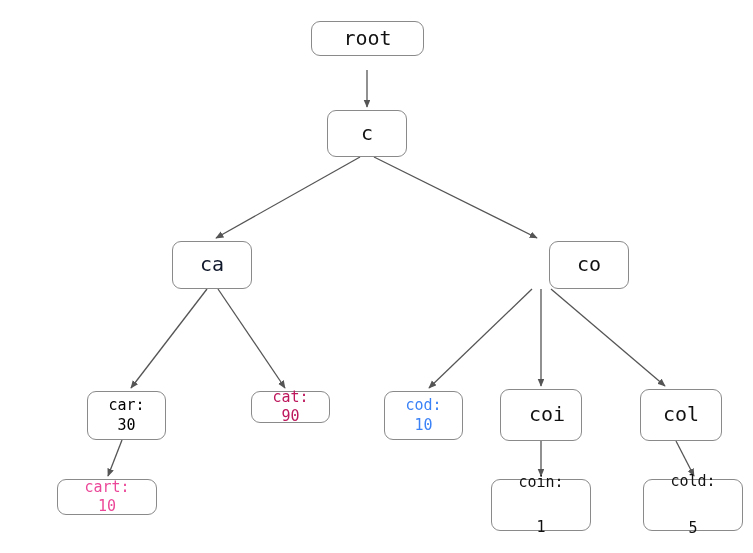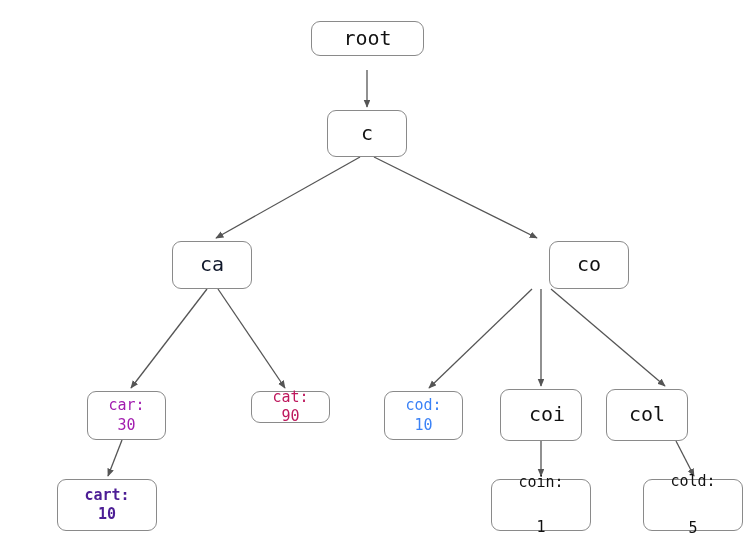--- a/index.html
+++ b/index.html
@@ -70,23 +70,23 @@
         <line x1="541" y1="441" x2="541" y2="476" stroke="#555555" stroke-width="1.3" marker-end="url(#arrowhead)"></line>
         <line x1="676" y1="441" x2="694" y2="476" stroke="#555555" stroke-width="1.3" marker-end="url(#arrowhead)"></line>
       </g>
   </svg>
 
   <div id="nodes-group">
       <div class="node size-lg" style="left: 311px; top: 21px; width: 113px; height: 35px; background: rgb(255, 255, 255); border-color: rgb(138, 138, 138); color: rgb(17, 17, 17);"><span class="ln">root</span></div>
       <div class="node size-lg" style="left: 327px; top: 110px; width: 80px; height: 47px; background: rgb(255, 255, 255); border-color: rgb(138, 138, 138); color: rgb(17, 17, 17);"><span class="ln">c</span></div>
       <div class="node size-lg" style="left: 172px; top: 241px; width: 80px; height: 48px; background: rgb(255, 255, 255); border-color: rgb(138, 138, 138); color: #0f172a;"><span class="ln">ca</span></div>
       <div class="node size-lg" style="left: 501px; top: 241px; width: 80px; height: 48px; background: rgb(255, 255, 255); border-color: rgb(138, 138, 138); color: rgb(17, 17, 17); margin-left: 48px;"><span class="ln">co</span></div>
-      <div class="node size-sm" style="left: 87px; top: 391px; width: 79px; height: 49px; background: rgb(255, 255, 255); border-color: rgb(138, 138, 138); color: #a21caf;"><span class="ln">car:</span><span class="ln">30</span></div>
+      <div class="node size-sm" style="left: 87px; top: 391px; width: 79px; height: 49px; background: rgb(255, 255, 255); border-color: rgb(138, 138, 138); color: #000000;"><span class="ln">car:</span><span class="ln">30</span></div>
       <div class="node size-sm" style="left: 251px; top: 391px; width: 79px; height: 32px; background: rgb(255, 255, 255); border-color: rgb(138, 138, 138); color: #be185d;"><span class="ln">cat:</span><span class="ln">90</span></div>
       <div class="node size-sm" style="left: 384px; top: 391px; width: 79px; height: 49px; background: rgb(255, 255, 255); border-color: rgb(138, 138, 138); color: #3b82f6;"><span class="ln">cod:</span><span class="ln">10</span></div>
       <div class="node size-lg" style="left: 500px; top: 389px; width: 82px; height: 52px; background: rgb(255, 255, 255); border-color: rgb(138, 138, 138); color: rgb(17, 17, 17); padding-left: 12px;"><span class="ln">coi</span></div>
-      <div class="node size-lg" style="left: 606px; top: 389px; width: 82px; height: 52px; background: rgb(255, 255, 255); border-color: rgb(138, 138, 138); color: rgb(17, 17, 17);"><span class="ln">col</span></div>
-      <div class="node size-sm" style="left: 57px; top: 479px; width: 100px; height: 52px; background: rgb(255, 255, 255); border-color: rgb(138, 138, 138); color: #4c1d95; font-weight: bold;"><span class="ln">cart:</span><span class="ln">10</span></div>
+      <div class="node size-lg" style="left: 640px; top: 389px; width: 82px; height: 52px; background: rgb(255, 255, 255); border-color: rgb(138, 138, 138); color: rgb(17, 17, 17);"><span class="ln">col</span></div>
+      <div class="node size-sm" style="left: 57px; top: 479px; width: 100px; height: 36px; background: rgb(255, 255, 255); border-color: rgb(138, 138, 138); color: #ec4899;"><span class="ln">cart:</span><span class="ln">10</span></div>
       <div class="node size-sm" style="left: 491px; top: 479px; width: 100px; height: 52px; background: rgb(255, 255, 255); border-color: rgb(138, 138, 138); color: rgb(17, 17, 17); gap: 26px;"><span class="ln">coin:</span><span class="ln">1</span></div>
       <div class="node size-sm" style="left: 643px; top: 479px; width: 100px; height: 52px; background: rgb(255, 255, 255); border-color: rgb(138, 138, 138); color: rgb(17, 17, 17); gap: 28px;"><span class="ln">cold:</span><span class="ln">5</span></div>
     </div>
 
 </div>
 
 </body></html>

